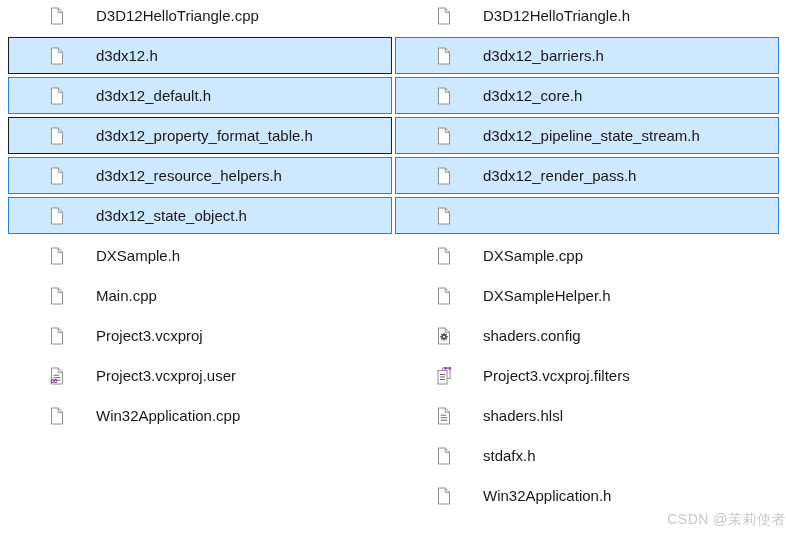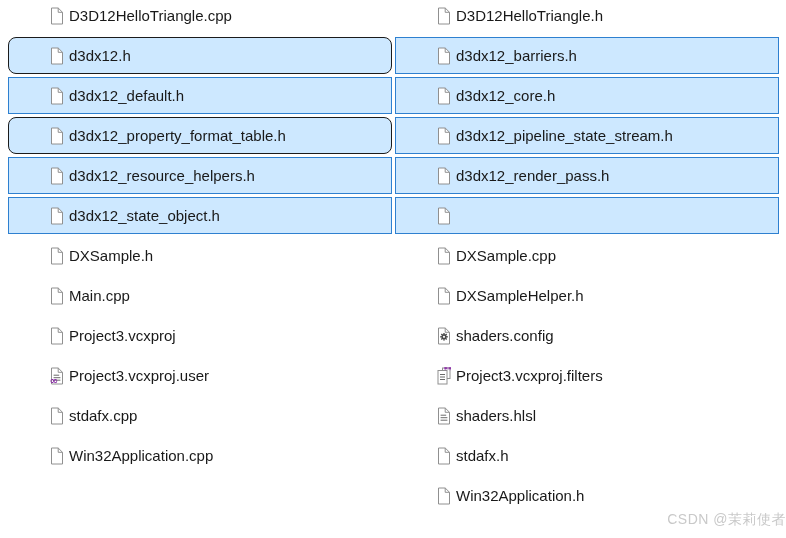--- a/index.html
+++ b/index.html
@@ -40,31 +40,31 @@
     font-size:15px;
     white-space:nowrap;
     cursor:default;
   }
   .file-item.selected{
     background:var(--sel-bg);
     border-color:var(--sel-border);
   }
   .file-item.selected.focused{
     border-color:var(--focus-border);
-    border-radius:8px;
   }
   .file-item .icon{
     width:14px;height:18px;
     margin-right:5px;
     flex:0 0 auto;
     display:inline-flex;
   }
   .file-item .icon svg{display:block;}
   .file-item .label{
     line-height:18px;
+    margin-left:27px;
   }
   .watermark{
     position:absolute;
     right:0;
     top:511px;
     font-size:14px;
     color:var(--watermark);
     letter-spacing:0.5px;
   }
 </style>
@@ -157,29 +157,20 @@
       <div class="file-item">
     <span class="icon">
           <svg width="14" height="18" viewBox="0 0 14 18" xmlns="http://www.w3.org/2000/svg">
             <path d="M1.5 1 H8.2 L12.5 5.3 V17 H1.5 Z" fill="#fff" stroke="#909090" stroke-width="1"></path>
             <path d="M8.2 1 V5.3 H12.5" fill="none" stroke="#909090" stroke-width="1"></path>
             <path d="M3.6 8.2 H9.2 M3.6 10.7 H10.4 M3.6 13.2 H10.4" stroke="#6a6a6a" stroke-width="1" fill="none"></path>
             <text x="-0.5" y="17.2" font-size="10" font-weight="bold" fill="#8a2ba6" font-family="'DejaVu Sans',sans-serif">∞</text>
           </svg>
         </span>
     <span class="label">Project3.vcxproj.user</span>
-  </div>
-      <div class="file-item">
-    <span class="icon">
-          <svg width="14" height="18" viewBox="0 0 14 18" xmlns="http://www.w3.org/2000/svg">
-            <path d="M1.5 1 H8.2 L12.5 5.3 V17 H1.5 Z" fill="#fff" stroke="#909090" stroke-width="1"></path>
-            <path d="M8.2 1 V5.3 H12.5" fill="none" stroke="#909090" stroke-width="1"></path>
-          </svg>
-        </span>
-    <span class="label">stdafx.cpp</span>
   </div>
       <div class="file-item">
     <span class="icon">
           <svg width="14" height="18" viewBox="0 0 14 18" xmlns="http://www.w3.org/2000/svg">
             <path d="M1.5 1 H8.2 L12.5 5.3 V17 H1.5 Z" fill="#fff" stroke="#909090" stroke-width="1"></path>
             <path d="M8.2 1 V5.3 H12.5" fill="none" stroke="#909090" stroke-width="1"></path>
           </svg>
         </span>
     <span class="label">Win32Application.cpp</span>
   </div>

